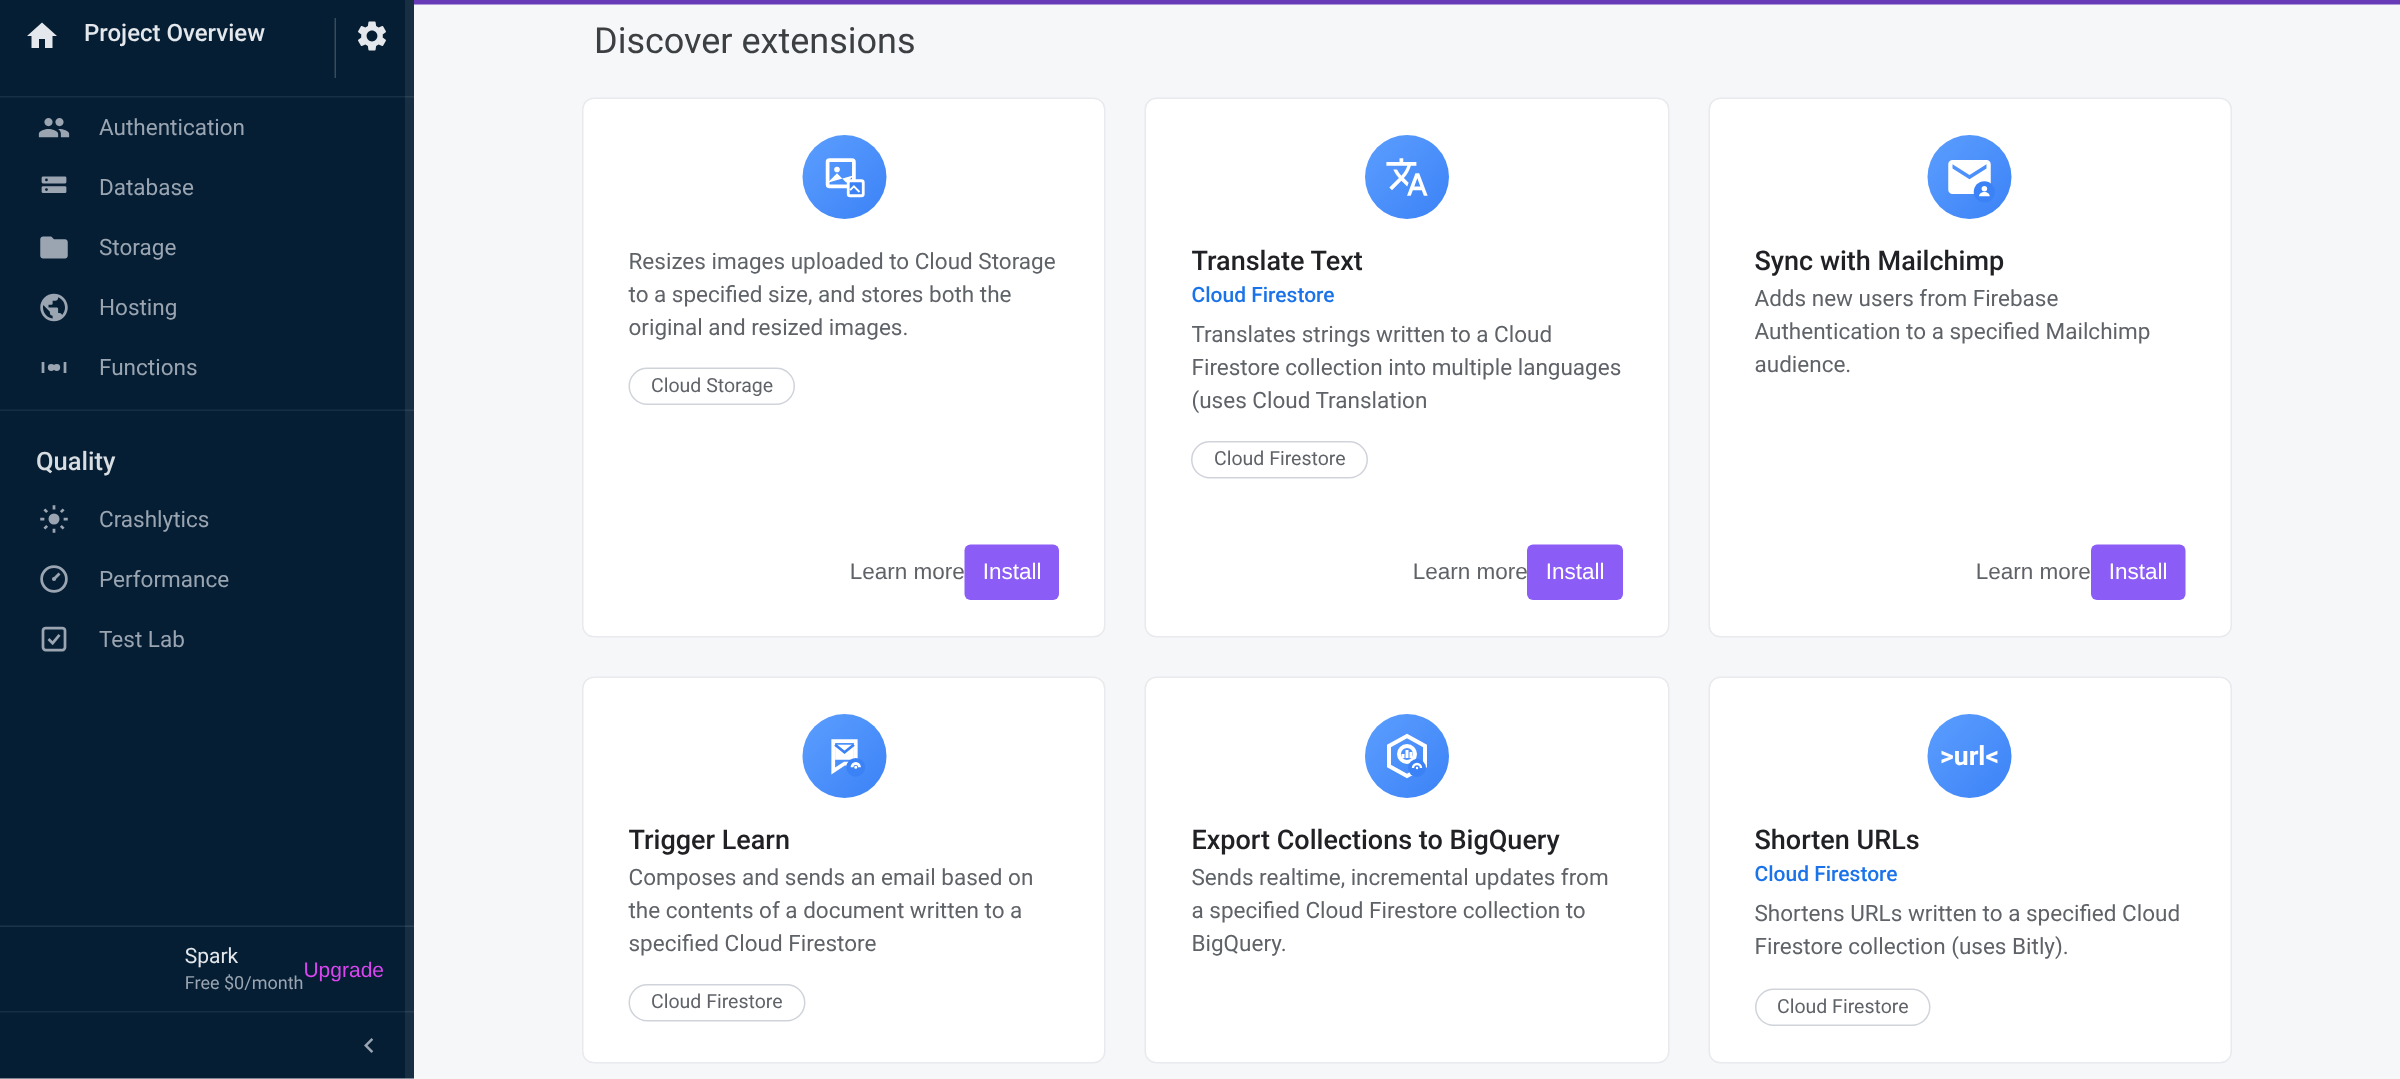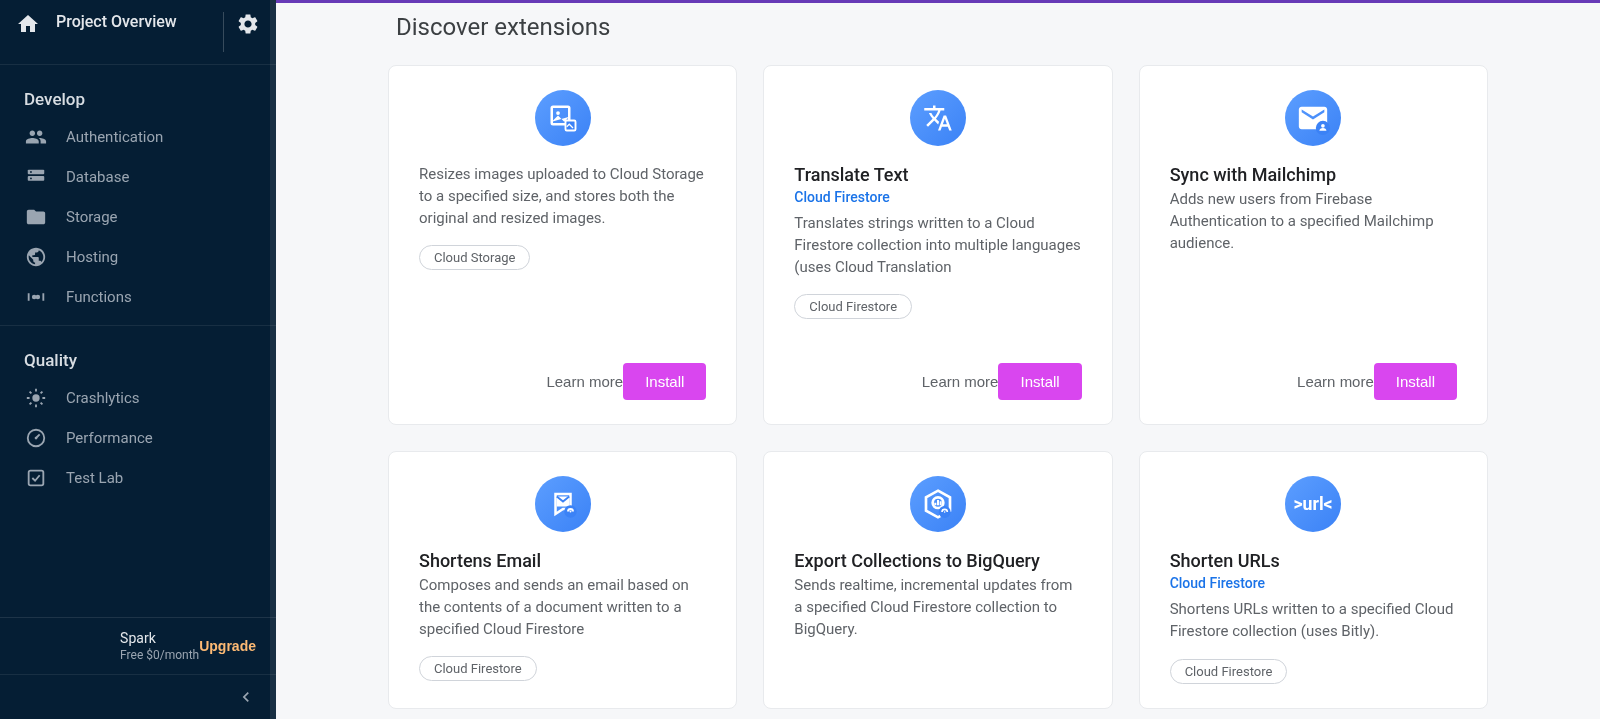--- a/index.html
+++ b/index.html
@@ -20,21 +20,21 @@
     .nav-item { display: flex; align-items: center; padding: 8px 16px 8px 24px; cursor: pointer; color: #9aa5b1; font-size: 15px; }
     .nav-item.active { color: #669df6; }
     .nav-item .nav-icon { width: 24px; height: 24px; margin-right: 18px; flex-shrink: 0; display: flex; align-items: center; justify-content: center; }
     .nav-item .nav-label { font-weight: 400; }
     .nav-divider { height: 1px; background: rgba(255,255,255,0.08); margin: 8px 0 0 0; }
     
     .plan-bar { border-top: 1px solid rgba(255,255,255,0.1); padding: 12px 20px; display: flex; align-items: center; justify-content: flex-end; }
     .plan-left { display: flex; flex-direction: column; }
     .plan-name { color: #e4e7eb; font-size: 14px; }
     .plan-price { color: #9aa5b1; font-size: 12px; margin-top: 2px; }
-    .upgrade-btn { color: #fdba74; font-size: 14px; font-weight: 700; cursor: pointer; background: none; border: none; }
+    .upgrade-btn { color: #d946ef; font-size: 14px; font-weight: 400; cursor: pointer; background: none; border: none; }
     
     .collapse-bar { border-top: 1px solid rgba(255,255,255,0.08); padding: 12px 20px; display: flex; justify-content: flex-end; }
     .collapse-icon { width: 20px; height: 20px; cursor: pointer; }
     
     
     .main { flex: 1; background: #f6f7f9; overflow-y: auto; border-top: 3px solid #673ab7; padding: 0 0 40px 0; }
     .content-wrap { max-width: 1100px; margin: 0 auto; padding: 10px 0 0 0; }
     .page-title { font-size: 24px; font-weight: 400; color: #3c4043; margin: 0 0 24px 8px; }
     
     .cards-grid { display: grid; grid-template-columns: repeat(3, 1fr); gap: 26px; }
@@ -42,21 +42,21 @@
     .ext-card.short { min-height: 220px; }
     .card-icon-wrap { display: flex; justify-content: center; margin-bottom: 18px; }
     .card-icon { width: 56px; height: 56px; border-radius: 50%; background: linear-gradient(135deg, #5c9eff 0%, #3b82f6 100%); display: flex; align-items: center; justify-content: center; position: relative; }
     .card-title { font-size: 18px; font-weight: 500; color: #202124; margin-bottom: 4px; }
     .card-link { font-size: 14px; font-weight: 500; color: #1a73e8; margin-bottom: 8px; display: block; cursor: pointer; }
     .card-desc { font-size: 15px; color: #5f6368; line-height: 1.45; margin-bottom: 16px; }
     .card-tag { display: inline-block; padding: 4px 14px; border: 1px solid #d0d4da; border-radius: 16px; font-size: 13px; color: #5f6368; }
     .card-spacer { flex: 1; }
     .card-actions { display: flex; justify-content: flex-end; align-items: center; margin-top: 20px; }
     .learn-more { color: #5f6368; font-size: 15px; font-weight: 500; cursor: pointer; background: none; border: none; }
-    .install-btn { background: #d946ef; color: #fff; border: none; border-radius: 4px; padding: 10px 22px; font-size: 15px; font-weight: 500; cursor: pointer; }
+    .install-btn { background: #8b5cf6; color: #fff; border: none; border-radius: 4px; padding: 10px 12px; font-size: 15px; font-weight: 500; cursor: pointer; }
     
     svg { display: block; }
   </style>
 </head>
 <body>
 
 <div class="app">
   <aside class="sidebar">
     <div class="sidebar-top">
       <span class="home-icon">
@@ -67,21 +67,20 @@
       <span class="project-overview">Project Overview</span>
       <span class="settings-divider"></span>
       <span class="gear-icon">
         <svg viewBox="0 0 24 24" fill="#e4e7eb">
             <path d="M19.14 12.94c.04-.3.06-.61.06-.94 0-.32-.02-.64-.07-.94l2.03-1.58c.18-.14.23-.41.12-.61l-1.92-3.32c-.12-.22-.37-.29-.59-.22l-2.39.96c-.5-.38-1.03-.7-1.62-.94l-.36-2.54c-.04-.24-.24-.41-.48-.41h-3.84c-.24 0-.43.17-.47.41l-.36 2.54c-.59.24-1.13.57-1.62.94l-2.39-.96c-.22-.08-.47 0-.59.22L2.74 8.87c-.12.21-.08.47.12.61l2.03 1.58c-.05.3-.09.63-.09.94s.02.64.07.94l-2.03 1.58c-.18.14-.23.41-.12.61l1.92 3.32c.12.22.37.29.59.22l2.39-.96c.5.38 1.03.7 1.62.94l.36 2.54c.05.24.24.41.48.41h3.84c.24 0 .44-.17.47-.41l.36-2.54c.59-.24 1.13-.56 1.62-.94l2.39.96c.22.08.47 0 .59-.22l1.92-3.32c.12-.22.07-.47-.12-.61l-2.01-1.58zM12 15.6c-1.98 0-3.6-1.62-3.6-3.6s1.62-3.6 3.6-3.6 3.6 1.62 3.6 3.6-1.62 3.6-3.6 3.6z"></path>
           </svg>
       </span>
     </div>
 
     <div class="nav-scroll">
-      <div class="nav-section-header">Develop</div>
 
       <div class="nav-item">
         <span class="nav-icon">
           <svg viewBox="0 0 24 24" width="22" height="22" fill="#9aa5b1">
               <path d="M16 11c1.66 0 2.99-1.34 2.99-3S17.66 5 16 5s-3 1.34-3 3 1.34 3 3 3zm-8 0c1.66 0 2.99-1.34 2.99-3S9.66 5 8 5 5 6.34 5 8s1.34 3 3 3zm0 2c-2.33 0-7 1.17-7 3.5V19h14v-2.5c0-2.33-4.67-3.5-7-3.5zm8 0c-.29 0-.62.02-.97.05 1.16.84 1.97 1.97 1.97 3.45V19h6v-2.5c0-2.33-4.67-3.5-7-3.5z"></path>
             </svg>
         </span>
         <span class="nav-label">Authentication</span>
       </div>
 
@@ -253,21 +252,21 @@
                 <svg width="30" height="30" viewBox="0 0 24 24" fill="#fff">
                   <path d="M6 4 H18 V16 H12 L6 20 V16 H6 Z" fill="none" stroke="#fff" stroke-width="2"></path>
                   <rect x="7" y="6" width="10" height="8" fill="#fff"></rect>
                   <path d="M7 6 L12 10 L17 6" stroke="#3b82f6" stroke-width="1.5" fill="none"></path>
                   <circle cx="18" cy="18" r="5" fill="#3b82f6"></circle>
                   <path d="M16 18a2 2 0 0 1 4 0" stroke="#fff" stroke-width="1.5" fill="none"></path>
                   <circle cx="18" cy="18" r="0.8" fill="#fff"></circle>
                 </svg>
               </div>
     </div>
-    <div class="card-title">Shortens Email</div>
+    <div class="card-title">Trigger Learn</div>
 
     <div class="card-desc">Composes and sends an email based on the contents of a document written to a specified Cloud Firestore</div>
     <div><span class="card-tag">Cloud Firestore</span></div>
 
   </div>
           <div class="ext-card short">
     <div class="card-icon-wrap">
       <div class="card-icon">
                 <svg width="32" height="32" viewBox="0 0 24 24" fill="#fff">
                   <path d="M12 2 L21 7 L21 17 L12 22 L3 17 L3 7 Z" fill="none" stroke="#fff" stroke-width="2"></path>

